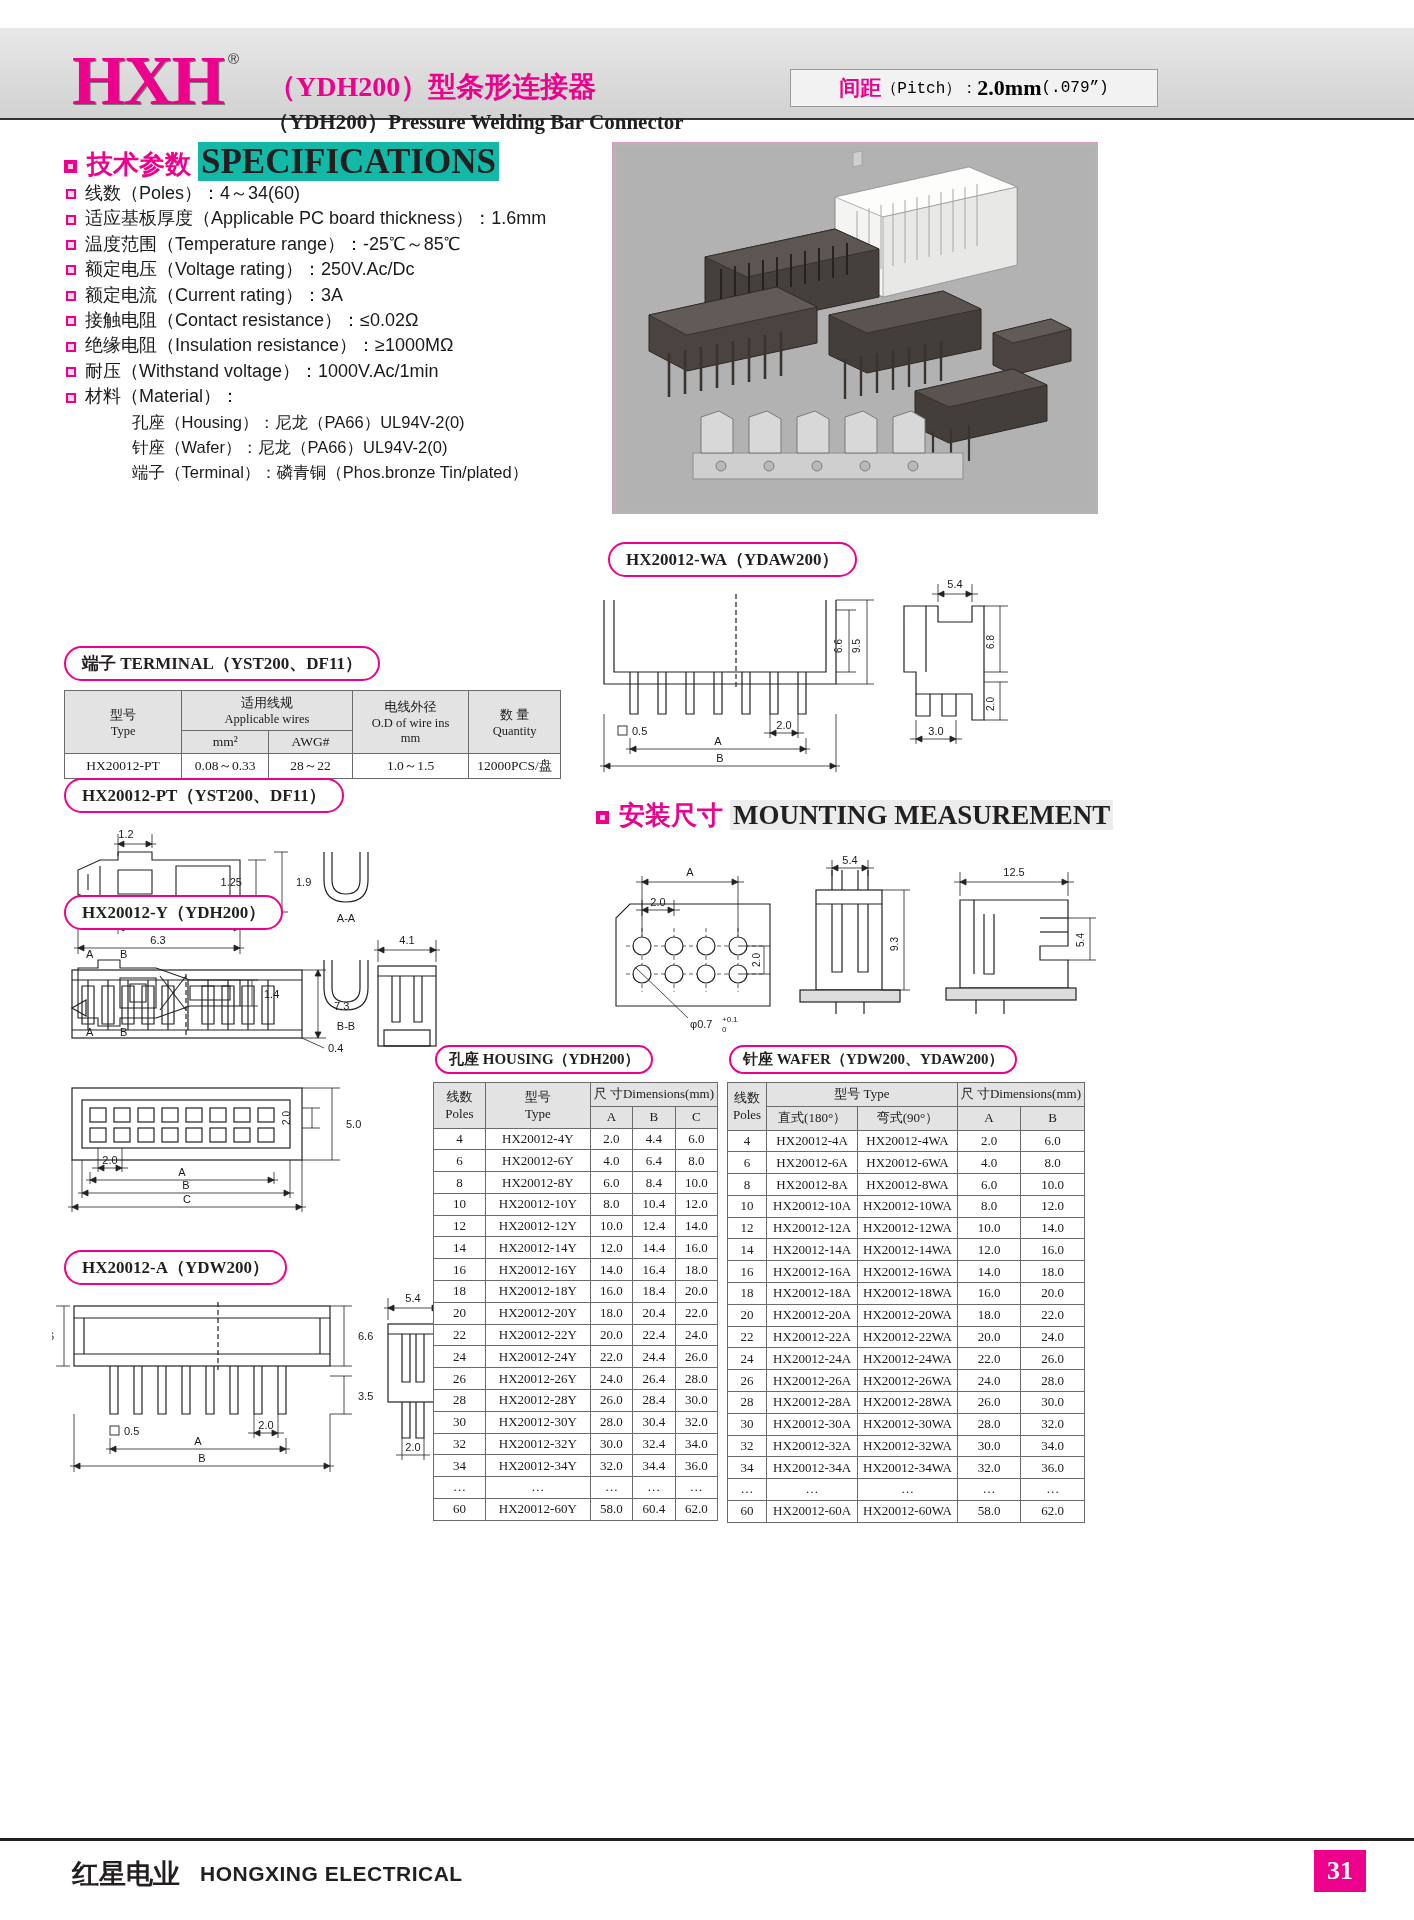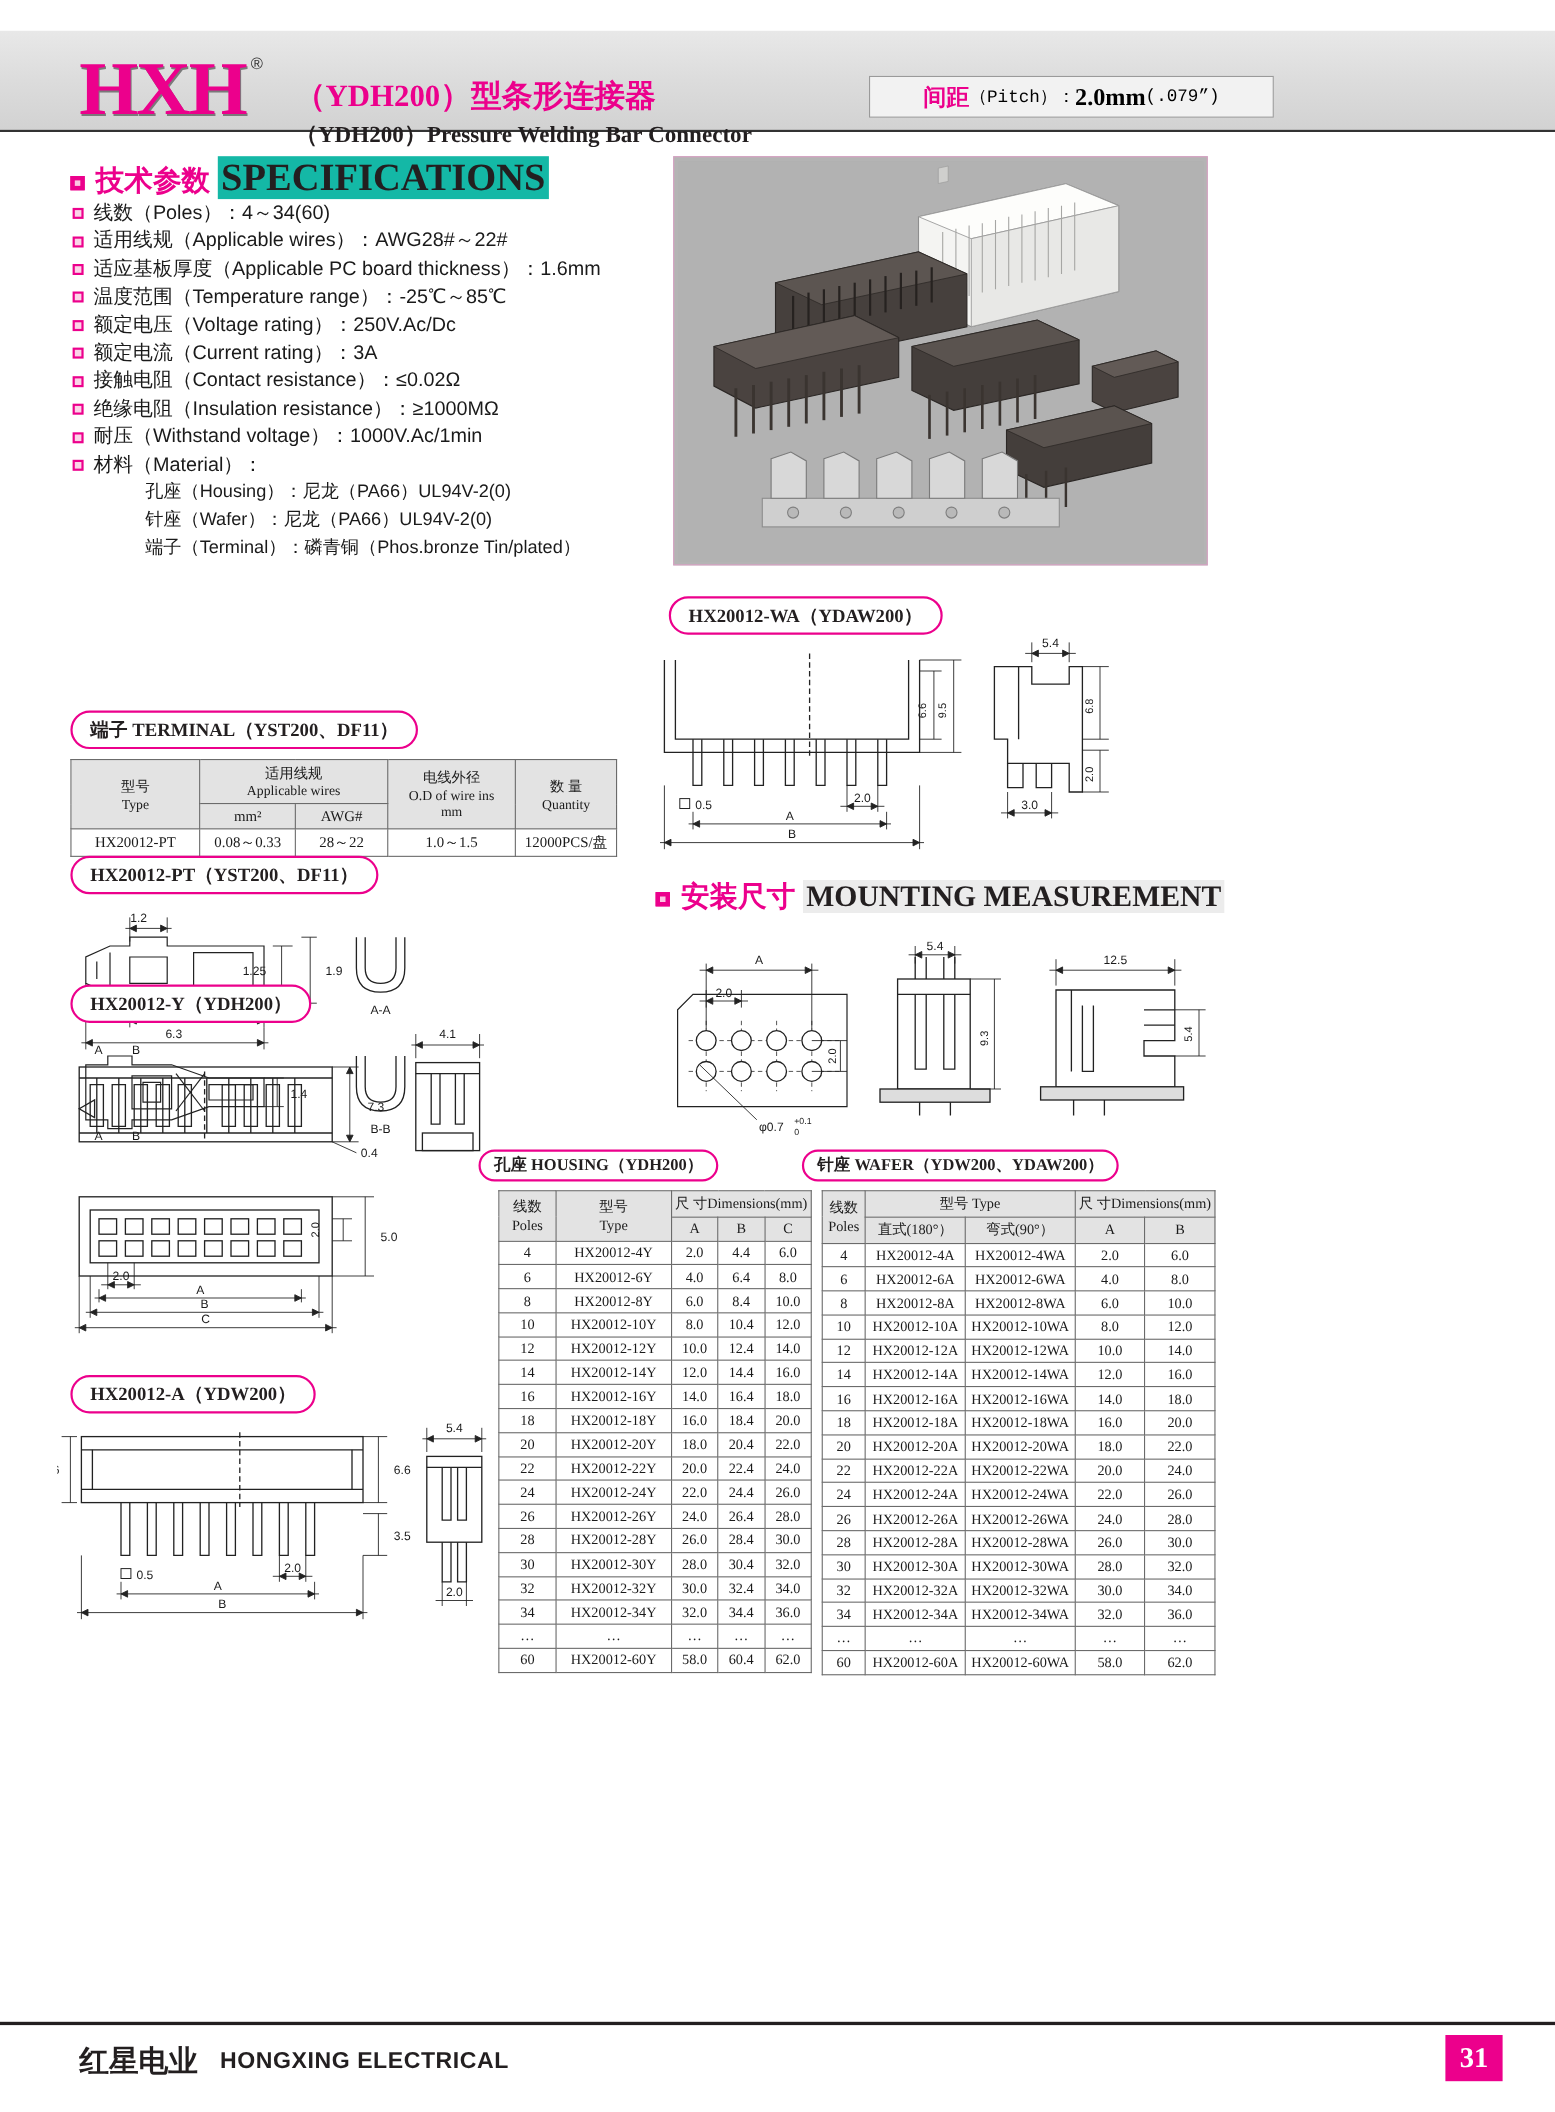--- a/index.html
+++ b/index.html
@@ -110,21 +110,21 @@
 
   
   .mount-head {
     position:absolute; left:596px; top:798px;
     font-size:25px; font-weight:bold; white-space:nowrap;
   }
   .mount-head .cn { color:#ec008c; font-size:26px; font-family:"Liberation Sans",sans-serif;}
   .mount-head .en { color:#231f20; font-family:"Liberation Serif",serif; font-size:27px; background:#ececec; padding:0 3px;}
 
   
-  .hx-tbl { position:absolute; font-size:13px;margin-left:20px; }
+  .hx-tbl { position:absolute; font-size:13px; }
   .hx-tbl th, .hx-tbl td { padding:2.4px 3px; white-space:nowrap; }
   #housing-table { left:433px; top:1082px; width:285px; }
   #wafer-table  { left:727px; top:1082px; width:358px; }
 
   
   .dwg { position:absolute; }
   svg text { font-family:"Liberation Sans", sans-serif; fill:#1a1a1a; }
 
   
   .footer { position:absolute; left:0; top:1838px; width:1414px; height:82px;border-radius:19px; }
@@ -163,21 +163,20 @@
     </div>
   </div>
 
   <div class="spec-head">
     <span class="sq"></span><span class="cn">技术参数</span>
     <span class="en">SPECIFICATIONS</span>
   </div>
 
   <div class="spec-list">
     <div class="spec-item"><span class="sq-sm"></span><span>线数（Poles）：4～34(60)</span></div>
-    <div class="spec-item"><span class="sq-sm"></span><span>适用线规（Applicable wires）：AWG28#～22#</span></div>
     <div class="spec-item"><span class="sq-sm"></span><span>适应基板厚度（Applicable PC board thickness）：1.6mm</span></div>
     <div class="spec-item"><span class="sq-sm"></span><span>温度范围（Temperature range）：-25℃～85℃</span></div>
     <div class="spec-item"><span class="sq-sm"></span><span>额定电压（Voltage rating）：250V.Ac/Dc</span></div>
     <div class="spec-item"><span class="sq-sm"></span><span>额定电流（Current rating）：3A</span></div>
     <div class="spec-item"><span class="sq-sm"></span><span>接触电阻（Contact resistance）：≤0.02Ω</span></div>
     <div class="spec-item"><span class="sq-sm"></span><span>绝缘电阻（Insulation resistance）：≥1000MΩ</span></div>
     <div class="spec-item"><span class="sq-sm"></span><span>耐压（Withstand voltage）：1000V.Ac/1min</span></div>
     <div class="spec-item"><span class="sq-sm"></span><span>材料（Material）：</span></div>
     <div class="spec-sub">孔座（Housing）：尼龙（PA66）UL94V-2(0)</div>
     <div class="spec-sub">针座（Wafer）：尼龙（PA66）UL94V-2(0)</div>

